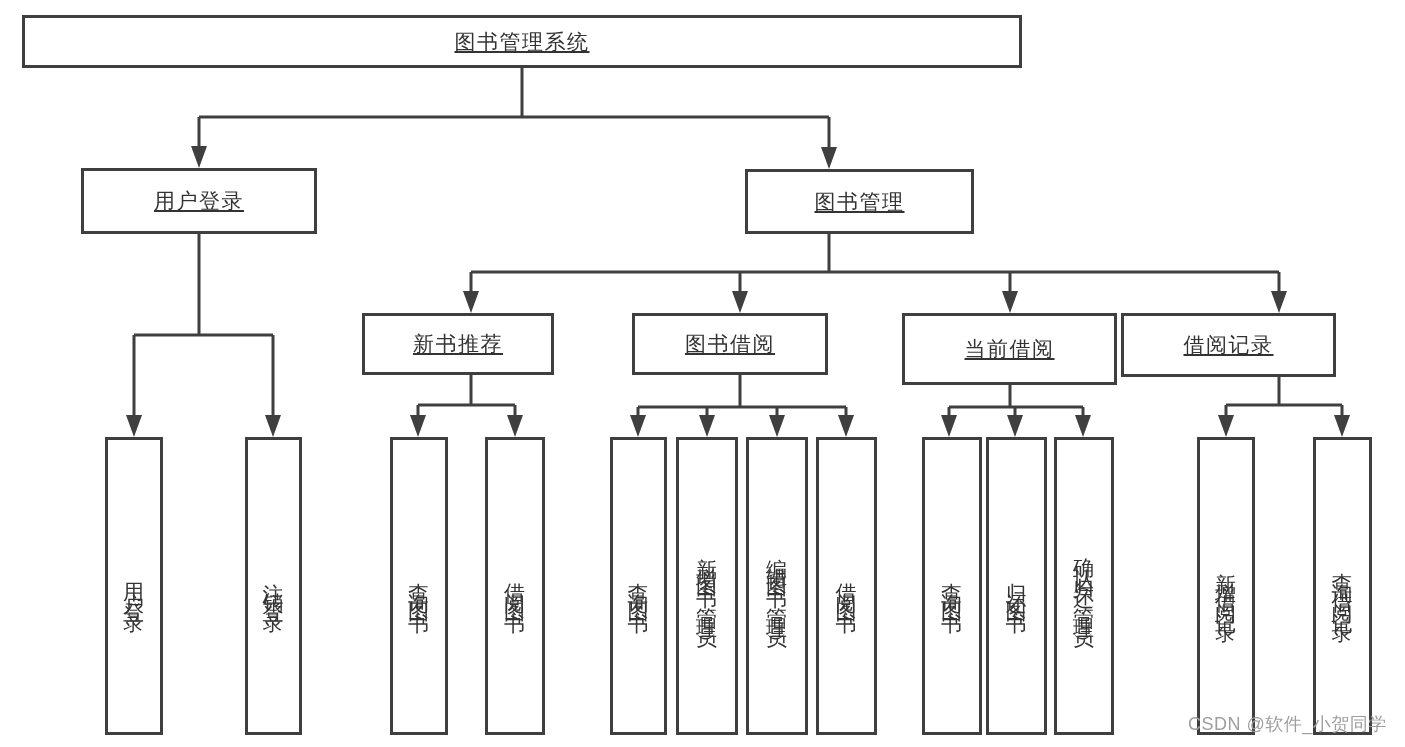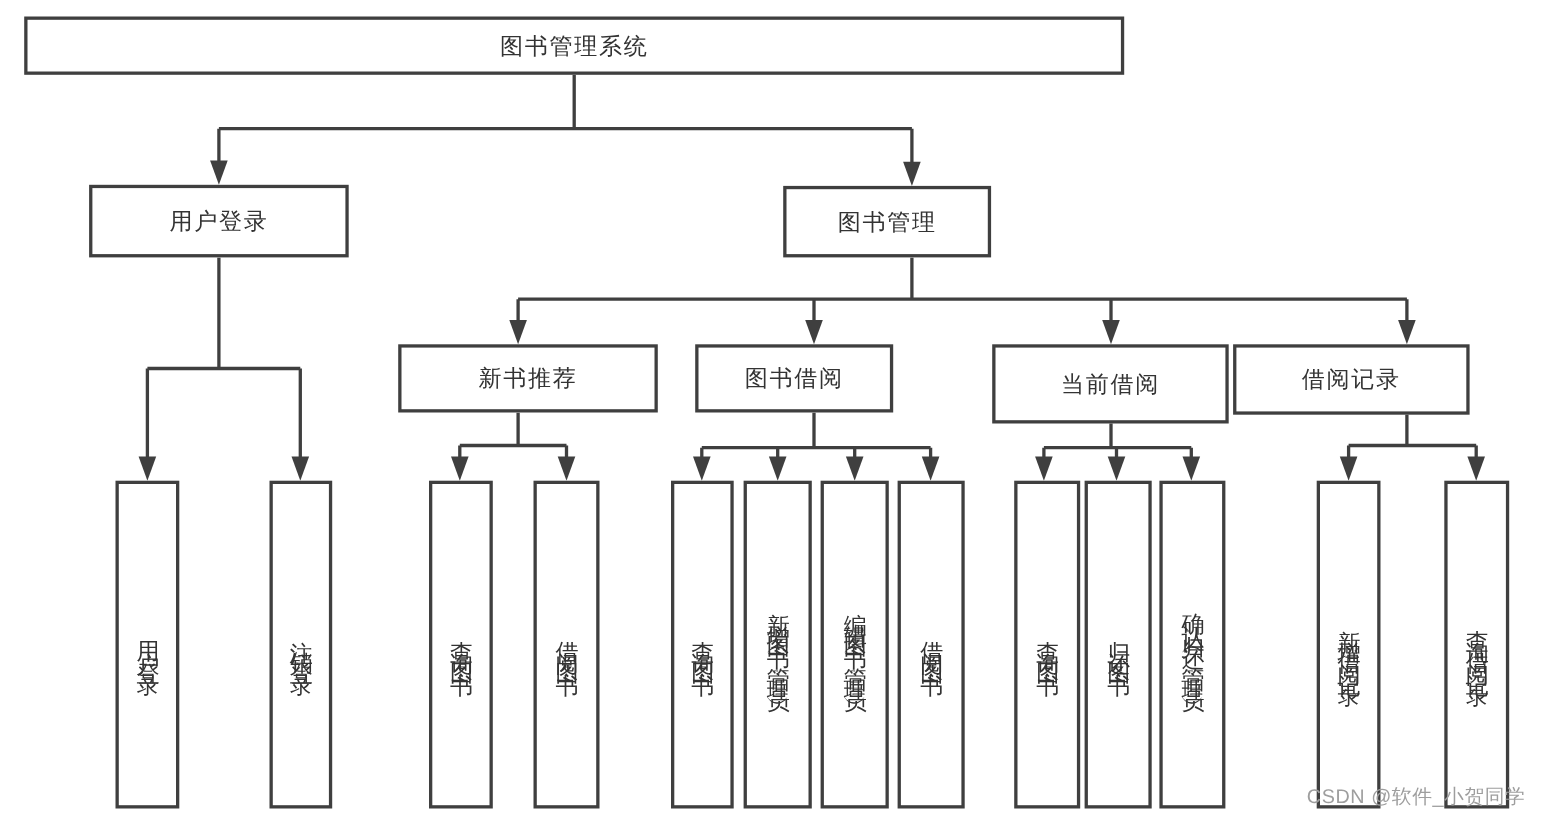--- a/index.html
+++ b/index.html
@@ -16,20 +16,21 @@
     box-sizing:border-box;
     border:3px solid #3f3f3f;
     background:#ffffff;
     display:flex;align-items:center;justify-content:center;
     color:#333333;
   }
   .h .lbl{
     font-size:21px;
     letter-spacing:1.5px;
     white-space:nowrap;
+    text-decoration:underline;
   }
   .v .vlbl{
     writing-mode:vertical-rl;
     text-orientation:mixed;
     font-size:21px;
     line-height:1;
     letter-spacing:10px;
   }
   .watermark{
     position:absolute;
@@ -85,28 +86,28 @@
     </g>
   </svg>
 
   <div class="node h" style="left:22px;top:15px;width:1000px;height:53px">
     <span class="lbl">图书管理系统</span>
   </div>
 
   <div class="node h" style="left:81px;top:168px;width:236px;height:66px">
     <span class="lbl">用户登录</span>
   </div>
-  <div class="node h" style="left:712px;top:169px;width:189px;height:65px">
+  <div class="node h" style="left:745px;top:169px;width:229px;height:65px">
     <span class="lbl">图书管理</span>
   </div>
 
-  <div class="node h" style="left:362px;top:313px;width:236px;height:62px">
+  <div class="node h" style="left:362px;top:313px;width:192px;height:62px">
     <span class="lbl">新书推荐</span>
   </div>
-  <div class="node h" style="left:632px;top:313px;width:180px;height:62px">
+  <div class="node h" style="left:632px;top:313px;width:196px;height:62px">
     <span class="lbl">图书借阅</span>
   </div>
   <div class="node h" style="left:902px;top:313px;width:215px;height:72px">
     <span class="lbl">当前借阅</span>
   </div>
   <div class="node h" style="left:1121px;top:313px;width:215px;height:64px">
     <span class="lbl">借阅记录</span>
   </div>
 
   <div class="node v" style="left:105px;top:437px;width:58px;height:298px">

